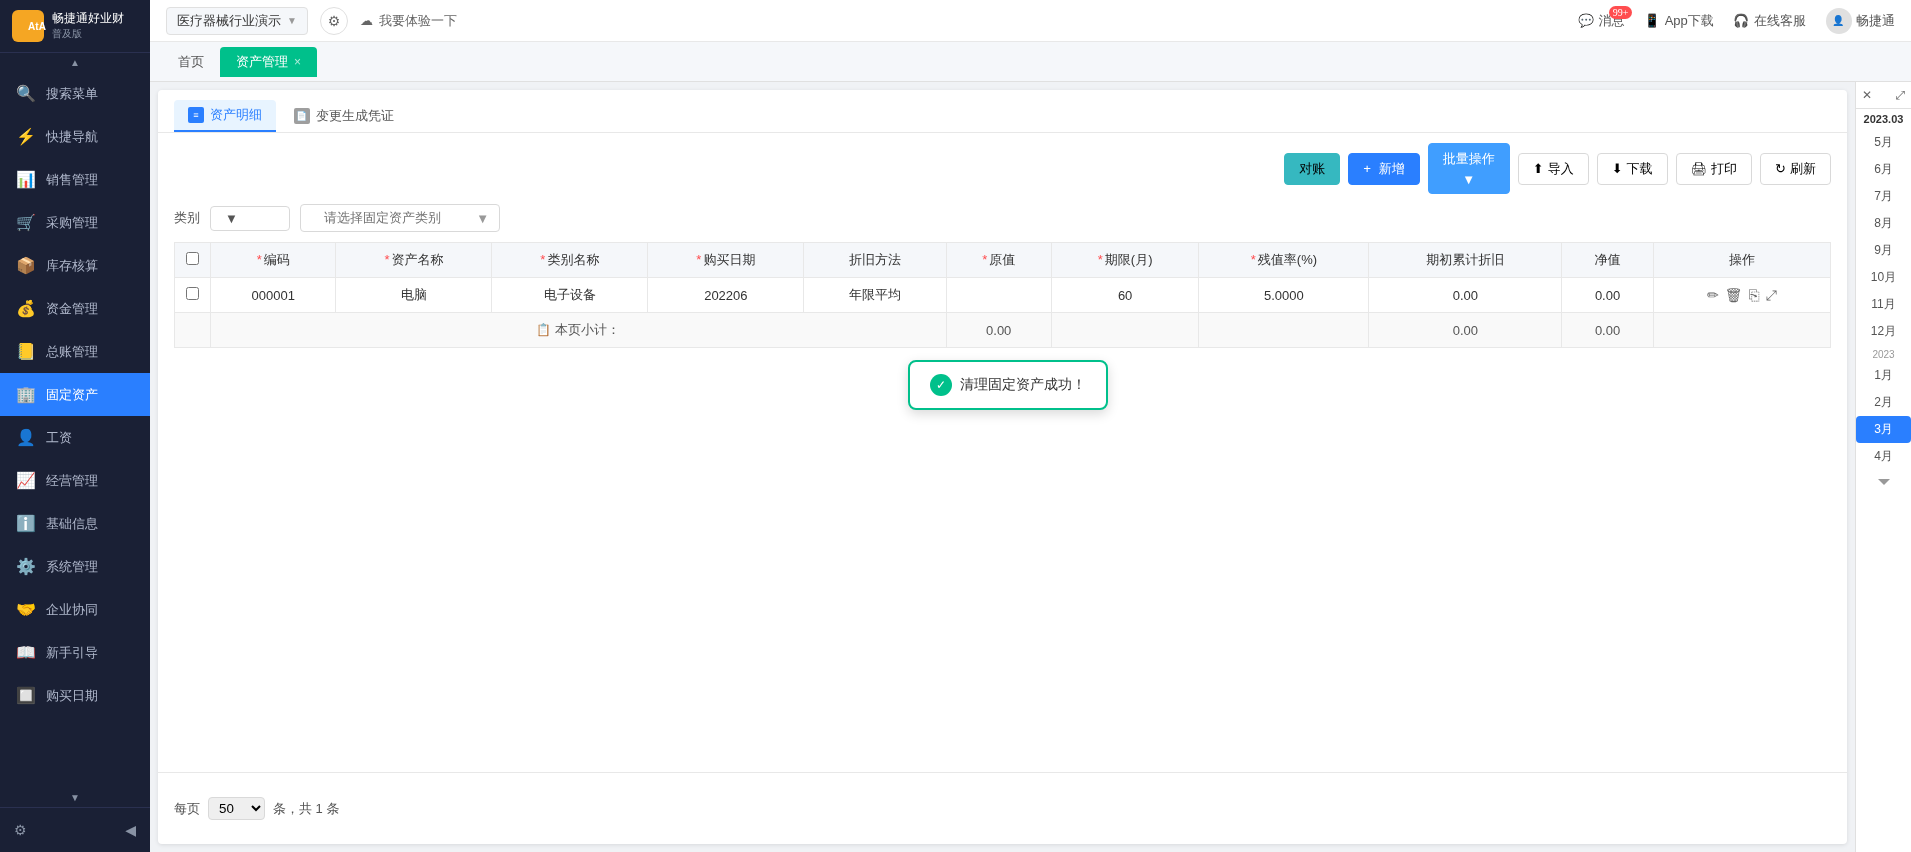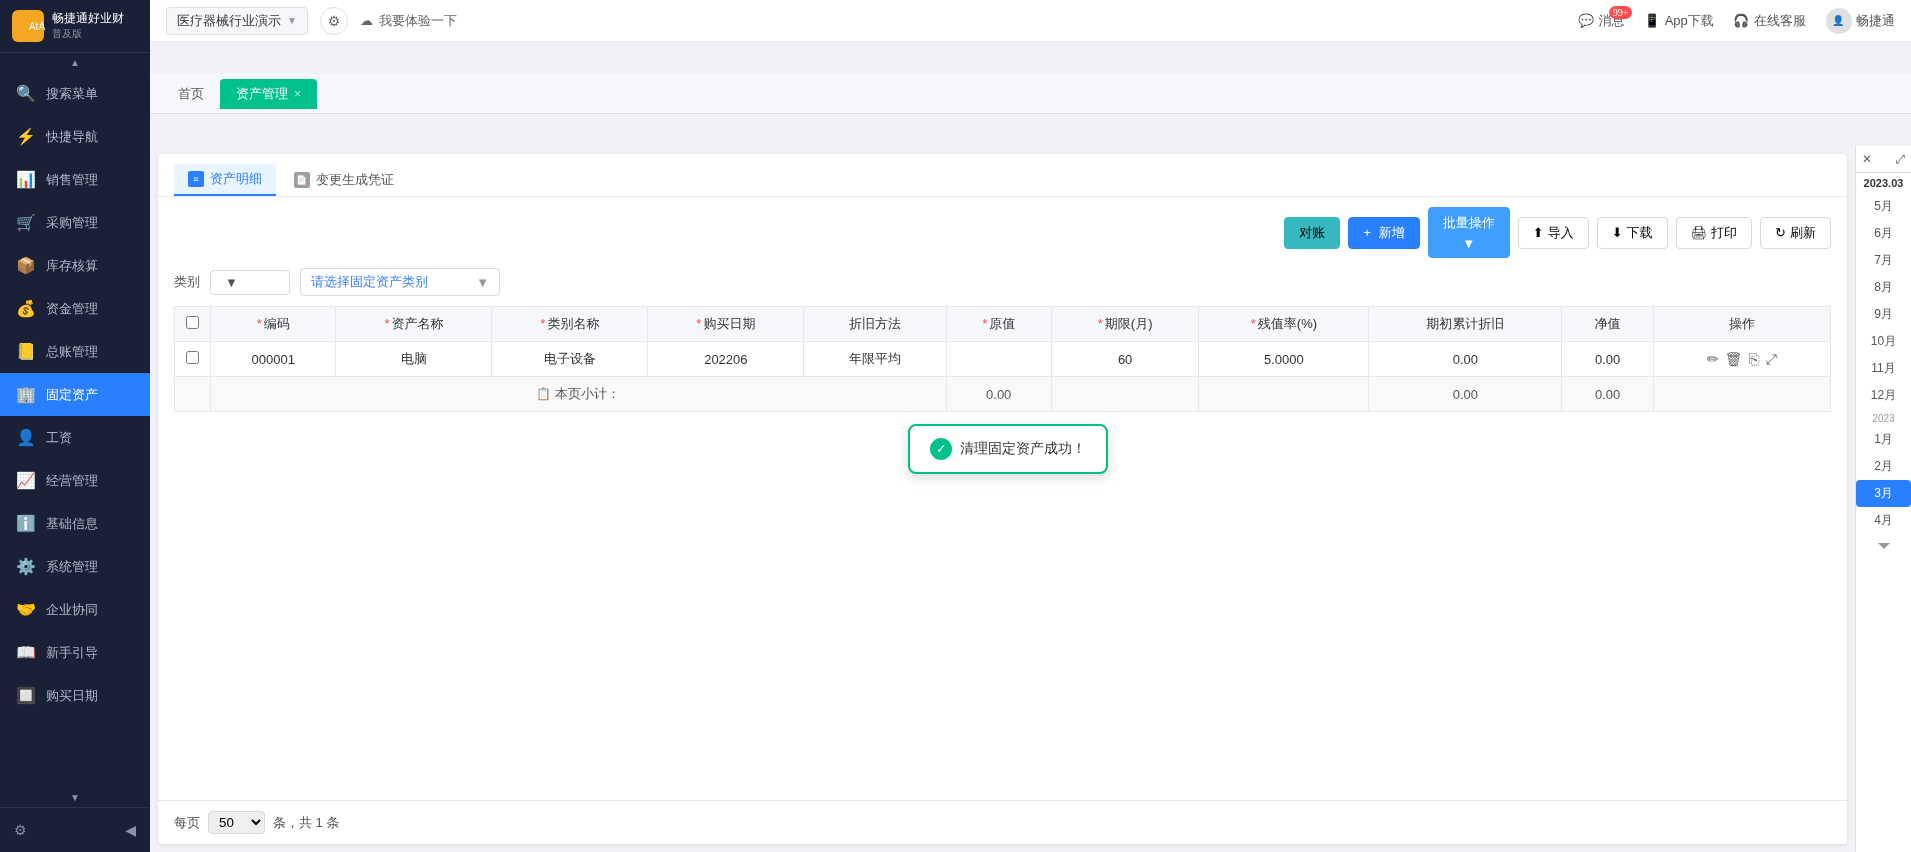--- a/index.html
+++ b/index.html
@@ -25,21 +25,21 @@
     .logo-icon {
       width: 32px;
       height: 32px;
       background: #f5a623;
       border-radius: 6px;
       display: flex;
       align-items: center;
       justify-content: center;
       color: white;
       font-size: 10px;
-      font-weight: normal;
+      font-weight: bold;
       padding-left: 18px;
     }
     .logo-text {
       color: white;
       font-size: 12px;
       line-height: 1.3;
     }
     .logo-edition {
       color: #8892a4;
       font-size: 10px;
@@ -85,21 +85,20 @@
       font-size: 10px;
     }
 
     
     .main-area {
       flex: 1;
       display: flex;
       flex-direction: column;
       height: 852px;
       overflow: hidden;
-      gap: 32px;
     }
 
     
     .topbar {
       background: white;
       height: 42px;
       display: flex;
       align-items: center;
       padding: 0 16px;
       border-bottom: 1px solid #e8e8e8;
@@ -403,21 +402,21 @@
       border-radius: 50%;
       display: flex;
       align-items: center;
       justify-content: center;
       color: white;
       font-size: 12px;
     }
 
     
     .pagination {
-      padding: 10px 16px;
+      padding: 24px 16px;
       display: flex;
       align-items: center;
       gap: 8px;
       font-size: 13px;
       color: #555;
       flex-shrink: 0;
       border-top: 1px solid #e8e8e8;
     }
     .pagination select {
       padding: 2px 6px;
@@ -650,21 +649,21 @@
         </div>
       </div>
 
       <div class="filter-area">
         <span class="filter-label">类别</span>
         <div class="filter-select">
           <span></span>
           <span>▼</span>
         </div>
         <div class="filter-dropdown">
-          <span style="color:#3b82f6;">请选择固定资产类别</span>
+          <span style="color:#737373;margin-left:13px;">请选择固定资产类别</span>
           <span style="margin-left:auto;color:#999;">▼</span>
         </div>
       </div>
 
       <div class="table-container">
         <table>
           <thead>
             <tr>
               <th class="checkbox-cell">
                 <input type="checkbox" style="">

